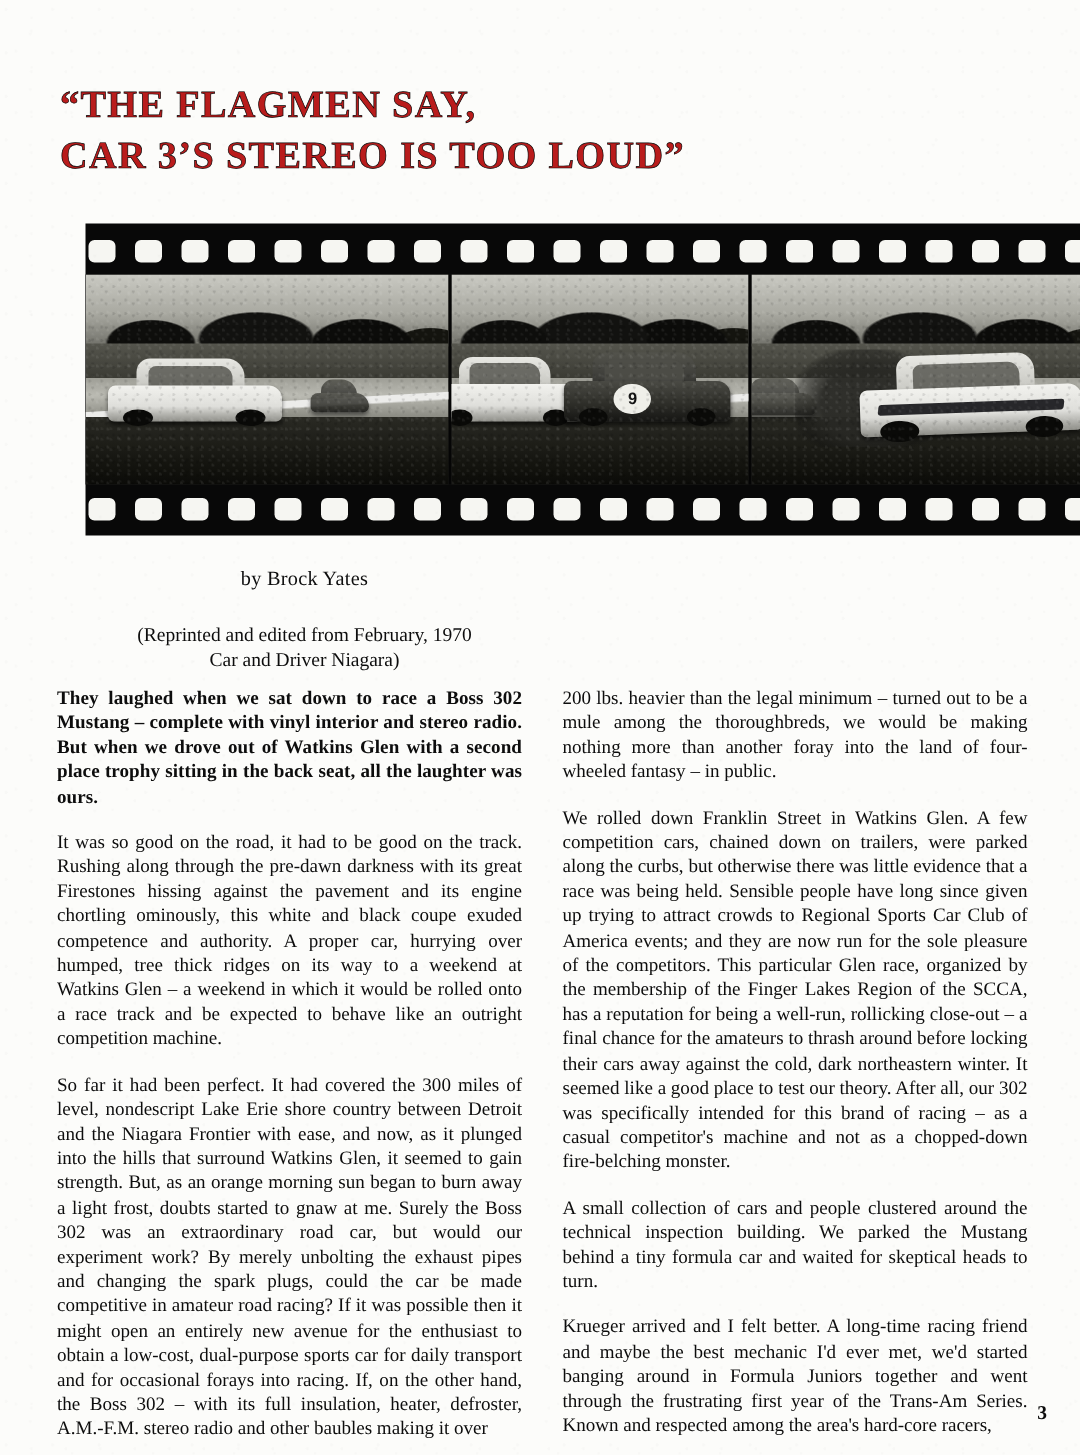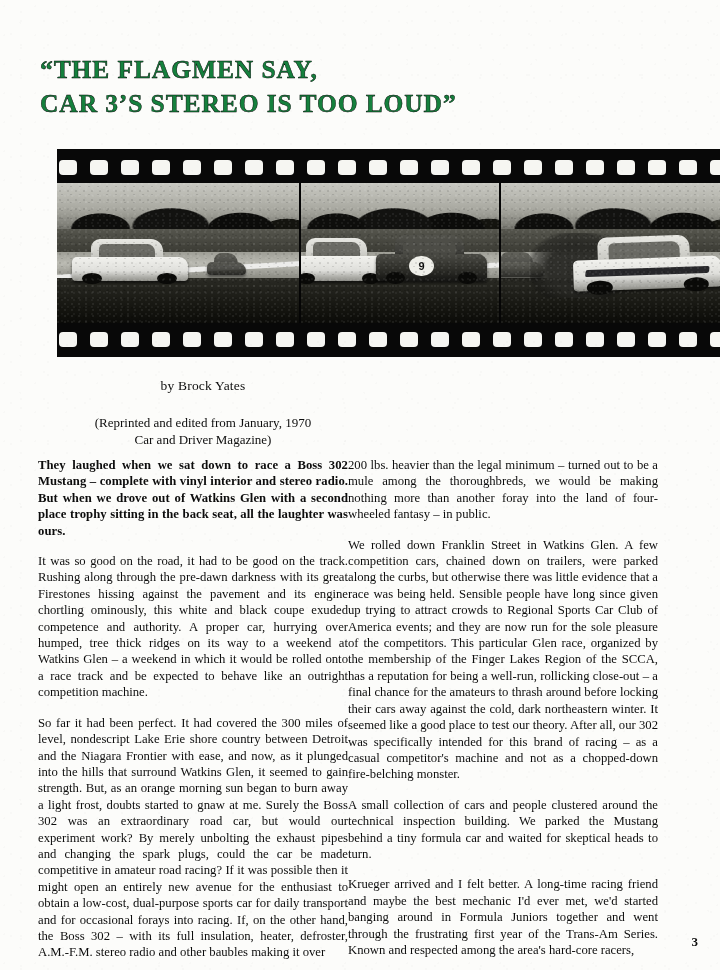--- a/index.html
+++ b/index.html
@@ -44,21 +44,21 @@
   .headline {
     position: absolute;
     left: 40px;
     top: 36px;
     width: 600px;
     font-family: "Liberation Serif", "DejaVu Serif", serif;
     font-weight: 700;
     font-size: 25.5px;
     line-height: 34px;
     letter-spacing: .9px;
-    color: #15803d;
+    color: #b91c1c;
     -webkit-text-stroke: .45px #000;
   }
   .headline .hl-line { display: block; white-space: pre; }
 
   
   .filmstrip {
     position: absolute;
     left: 17px;
     top: 133px;
     width: 683px;
@@ -287,20 +287,21 @@
   }
   .byline-source span { display: block; }
 
   
   .columns {
     position: absolute;
     left: 38px;
     top: 457px;
     width: 648px;
     display: flex;
+    gap: 27px;
   }
   .col {
     width: 310px;
     font-size: 12.7px;
     line-height: 16.4px;
     text-align: justify;
     text-justify: inter-word;
     hyphens: manual;
   }
   .col p {
@@ -461,22 +462,22 @@
       <div class="sprocket"></div>
       <div class="sprocket"></div>
       <div class="sprocket"></div>
     </div>
 
   </figure>
 
   <div class="byline-block">
     <div class="byline-author">by Brock Yates</div>
     <div class="byline-source">
-      <span>(Reprinted and edited from January, 1970</span>
-      <span>Car and Driver Magazine)</span>
+      <span>(Reprinted and edited from February, 1970</span>
+      <span>Car and Driver Niagara)</span>
     </div>
   </div>
 
   <div class="columns">
     <div class="col">
       <p class="lead">They laughed when we sat down to race a Boss 302 Mustang – complete with vinyl interior and stereo radio. But when we drove out of Watkins Glen with a second place trophy sitting in the back seat, all the laughter was ours.</p>
       <p>It was so good on the road, it had to be good on the track. Rushing along through the pre-dawn darkness with its great Firestones hissing against the pavement and its engine chortling ominously, this white and black coupe exuded competence and authority. A proper car, hurrying over humped, tree thick ridges on its way to a weekend at Watkins Glen – a weekend in which it would be rolled onto a race track and be expected to behave like an outright competition machine.</p>
       <p>So far it had been perfect. It had covered the 300 miles of level, nondescript Lake Erie shore country between Detroit and the Niagara Frontier with ease, and now, as it plunged into the hills that surround Watkins Glen, it seemed to gain strength. But, as an orange morning sun began to burn away a light frost, doubts started to gnaw at me. Surely the Boss 302 was an extraordinary road car, but would our experiment work? By merely unbolting the exhaust pipes and changing the spark plugs, could the car be made competitive in amateur road racing? If it was possible then it might open an entirely new avenue for the enthusiast to obtain a low-cost, dual-purpose sports car for daily transport and for occasional forays into racing. If, on the other hand, the Boss 302 – with its full insulation, heater, defroster, A.M.-F.M. stereo radio and other baubles making it over</p>
     </div>
     <div class="col">

